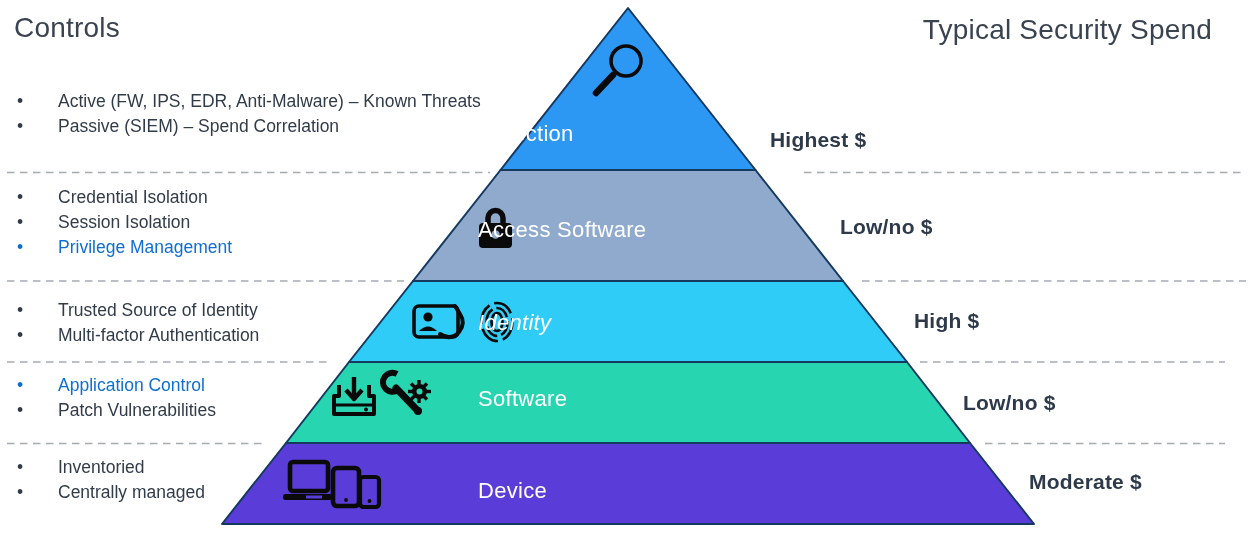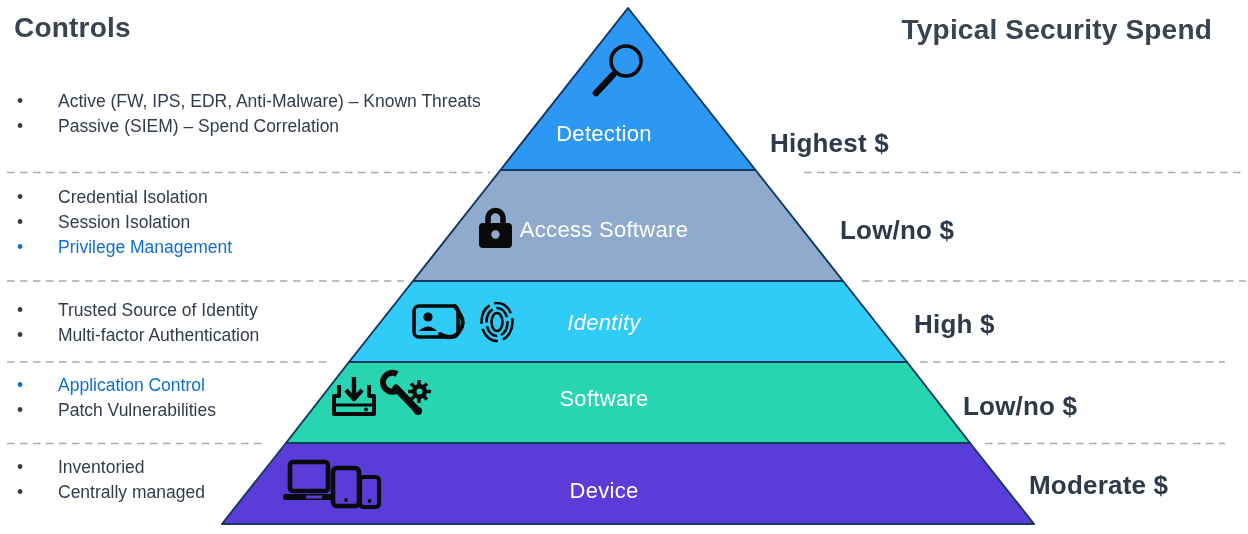--- a/index.html
+++ b/index.html
@@ -1,34 +1,34 @@
 <!DOCTYPE html>
 <html><head>
 <meta charset="utf-8">
 <style>
   html,body{margin:0;padding:0;background:#ffffff;}
   #stage{
     position:relative;width:1248px;height:534px;overflow:hidden;
     background:#ffffff;font-family:"Liberation Sans",sans-serif;
   }
   #pyramid-svg{position:absolute;left:0;top:0;}
-  .title{position:absolute;font-size:28px;font-weight:700;color:#3a4350;letter-spacing:.2px;}
+  .title{position:absolute;font-size:28px;font-weight:400;color:#3a4350;letter-spacing:.2px;}
   .title.left{left:14px;top:12px;}
   .title.right{right:36px;top:14px;}
   .sec{position:absolute;left:0;list-style:none;margin:0;padding:0;width:500px;}
   .sec li{display:flex;font-size:17.5px;line-height:25px;color:#323c49;}
   .sec li .blt{display:inline-block;width:41px;padding-left:17px;box-sizing:content-box;flex:none;}
   .sec li.hl{color:#0e6fd1;}
   #sec1{top:89px;}#sec2{top:185px;}#sec3{top:298px;}#sec4{top:373px;}#sec5{top:455px;}
   .band-label{
-    position:absolute;left:454px;width:300px;text-align:center;
+    position:absolute;left:478px;width:300px;
     color:#ffffff;font-size:22px;font-weight:400;letter-spacing:.3px;
   }
   #bl-0{top:121px;}#bl-1{top:217px;}#bl-2{top:310px;font-style:italic;}#bl-3{top:386px;}#bl-4{top:478px;}
-  .spend{position:absolute;font-size:26px;font-weight:700;color:#2e3a49;letter-spacing:.2px;}
+  .spend{position:absolute;font-size:21px;font-weight:700;color:#2e3a49;letter-spacing:.2px;}
   #sp-0{left:770px;top:128px;}
   #sp-1{left:840px;top:215px;}
   #sp-2{left:914px;top:309px;}
   #sp-3{left:963px;top:391px;}
   #sp-4{left:1029px;top:470px;}
   .dash{stroke:#a6abb2;stroke-width:1.6;stroke-dasharray:7.5 5.5;}
   .lvl{stroke:#16395f;stroke-width:2;stroke-linejoin:round;}
   .ic{stroke:#0a0a0a;fill:none;}
 </style>
 </head>

